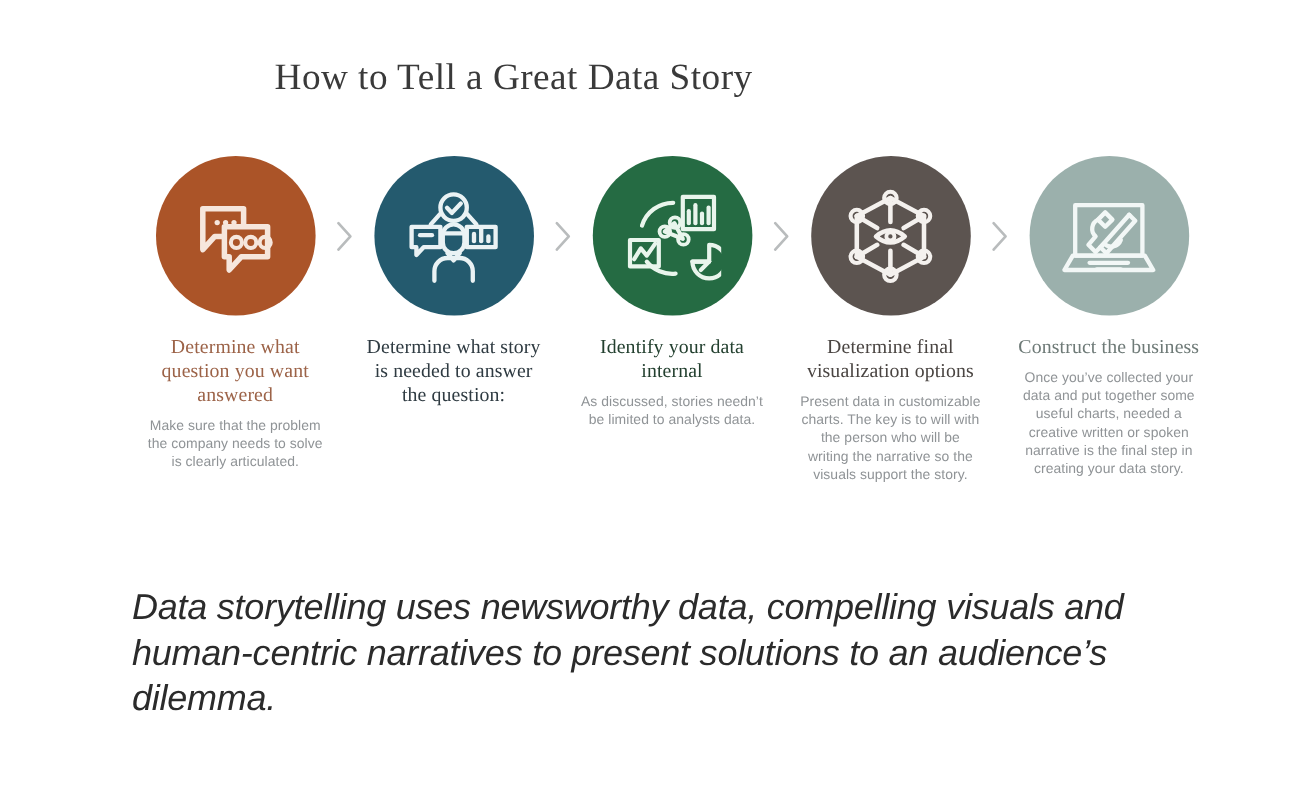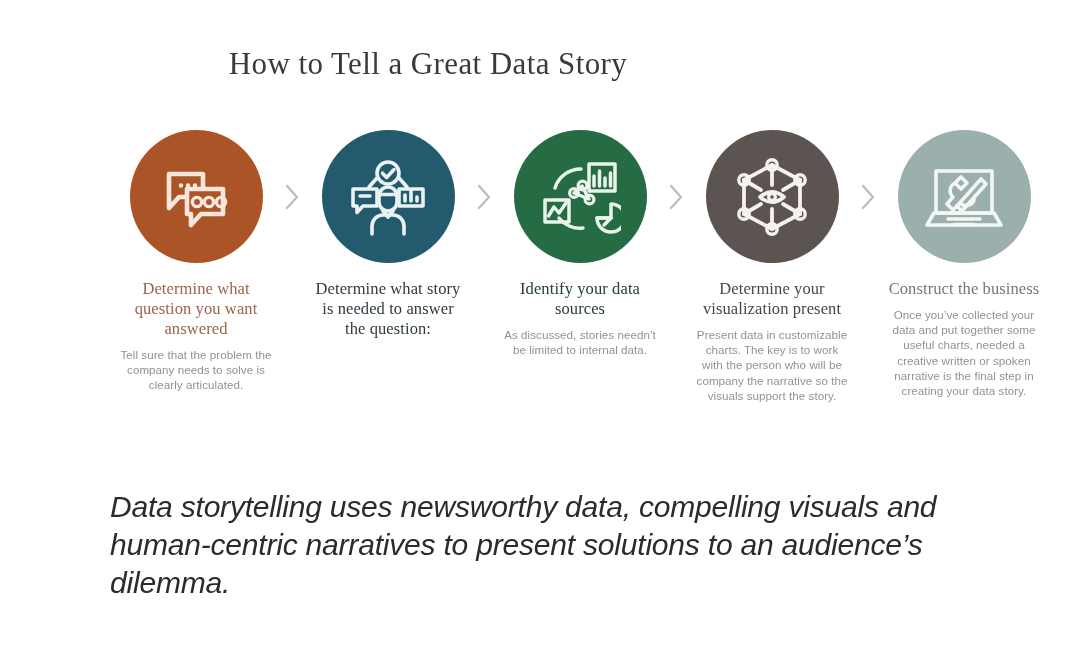--- a/index.html
+++ b/index.html
@@ -38,21 +38,21 @@
 
   
   .steps {
     position: absolute;
     top: 130px;
     left: 120px;
     width: 920px;
     display: flex;
     flex-direction: row;
     align-items: flex-start;
-    justify-content: space-between;
+    justify-content: flex-start;
   }
   .step {
     width: 152px;
     display: flex;
     flex-direction: column;
     align-items: center;
   }
   .circle {
     width: 133px;
     height: 133px;
@@ -128,21 +128,21 @@
             <circle cx="24" cy="27.5" r="2.2" fill="#F6E6DC" stroke="none"></circle>
             <circle cx="31" cy="27.5" r="2.2" fill="#F6E6DC" stroke="none"></circle>
             <circle cx="38" cy="27.5" r="2.2" fill="#F6E6DC" stroke="none"></circle>
             <circle cx="40" cy="44" r="4.6" stroke-width="3.4"></circle>
             <circle cx="52" cy="44" r="4.6" stroke-width="3.4"></circle>
             <circle cx="64" cy="44" r="4.6" stroke-width="3.4"></circle>
           </svg>
         </span>
       </div>
       <div class="step-head" style="color:#9C6348">Determine what question you want answered</div>
-      <div class="step-body">Tell sure that the problem the company needs to solve is clearly articulated.</div>
+      <div class="step-body">Make sure that the problem the company needs to solve is clearly articulated.</div>
     </div>
 
     <div class="chev">
       <svg width="16" height="28" viewBox="0 0 16 28" fill="none" stroke="#b9bcbd" stroke-width="2.2" stroke-linecap="round" stroke-linejoin="round">
         <path d="M3 3 L13 14 L3 25"></path>
       </svg>
     </div>
 
     <div class="step">
       <div class="circle" style="background:#245A6E">
@@ -190,22 +190,22 @@
             <path d="M55 30 V20"></path>
             <path d="M60.5 30 V15"></path>
             <path d="M66 30 V22"></path>
             <path d="M71.5 30 V17"></path>
             <path d="M58 62 a14 14 0 1 0 14 -14 v14 Z"></path>
             <path d="M58 62 L72 62"></path>
             <path d="M65 69 L72 62"></path>
           </svg>
         </span>
       </div>
-      <div class="step-head" style="color:#23402F">Identify your data sources</div>
-      <div class="step-body">As discussed, stories needn’t be limited to internal data.</div>
+      <div class="step-head" style="color:#23402F">Identify your data internal</div>
+      <div class="step-body">As discussed, stories needn’t be limited to analysts data.</div>
     </div>
 
     <div class="chev">
       <svg width="16" height="28" viewBox="0 0 16 28" fill="none" stroke="#b9bcbd" stroke-width="2.2" stroke-linecap="round" stroke-linejoin="round">
         <path d="M3 3 L13 14 L3 25"></path>
       </svg>
     </div>
 
     <div class="step">
       <div class="circle" style="background:#5C5450">
@@ -225,22 +225,22 @@
             <circle cx="42" cy="42" r="3.4" stroke-width="3.2"></circle>
             <circle cx="42" cy="10" r="5.2" stroke-width="3.4"></circle>
             <circle cx="42" cy="74" r="5.2" stroke-width="3.4"></circle>
             <circle cx="14" cy="25" r="5.2" stroke-width="3.4"></circle>
             <circle cx="70" cy="25" r="5.2" stroke-width="3.4"></circle>
             <circle cx="14" cy="59" r="5.2" stroke-width="3.4"></circle>
             <circle cx="70" cy="59" r="5.2" stroke-width="3.4"></circle>
           </svg>
         </span>
       </div>
-      <div class="step-head" style="color:#4A4542">Determine your visualization present</div>
-      <div class="step-body">Present data in customizable charts. The key is to work with the person who will be company the narrative so the visuals support the story.</div>
+      <div class="step-head" style="color:#4A4542">Determine final visualization options</div>
+      <div class="step-body">Present data in customizable charts. The key is to will with the person who will be writing the narrative so the visuals support the story.</div>
     </div>
 
     <div class="chev">
       <svg width="16" height="28" viewBox="0 0 16 28" fill="none" stroke="#b9bcbd" stroke-width="2.2" stroke-linecap="round" stroke-linejoin="round">
         <path d="M3 3 L13 14 L3 25"></path>
       </svg>
     </div>
 
     <div class="step">
       <div class="circle" style="background:#9BB0AC">

